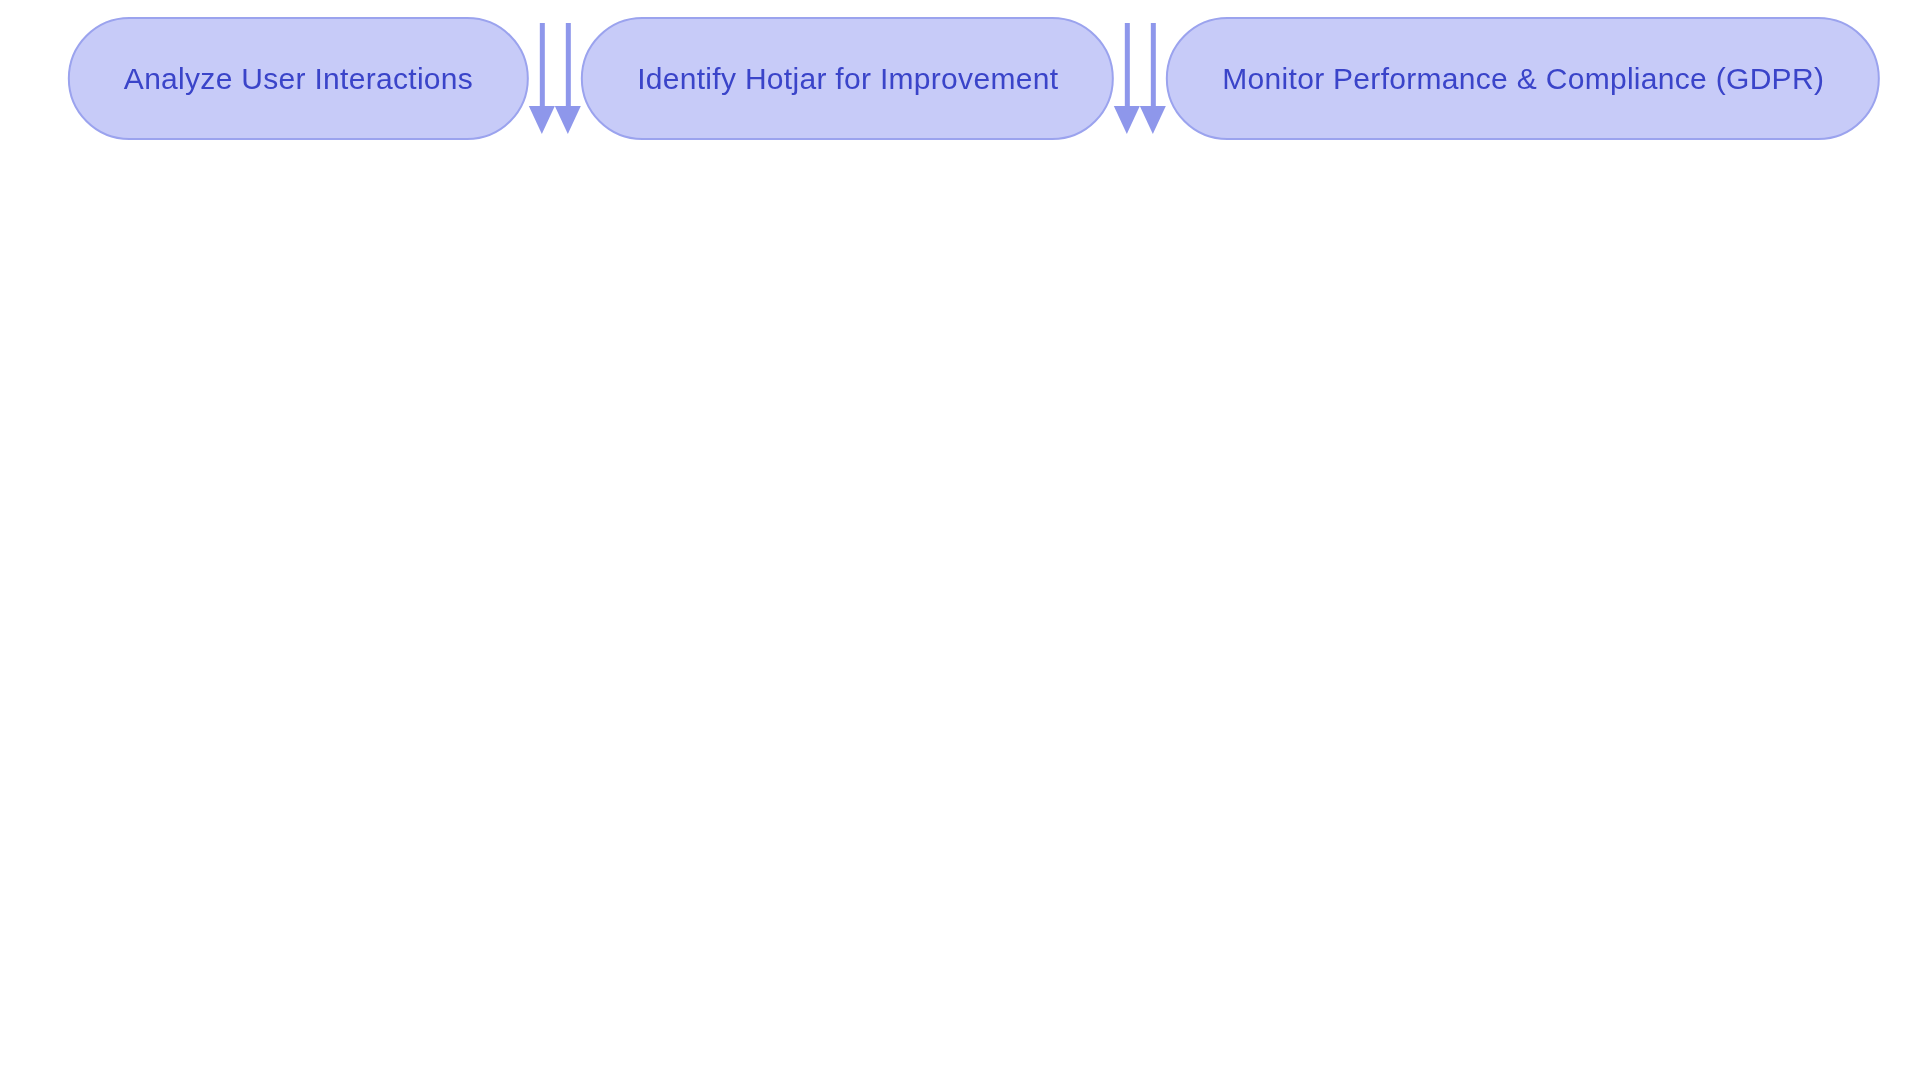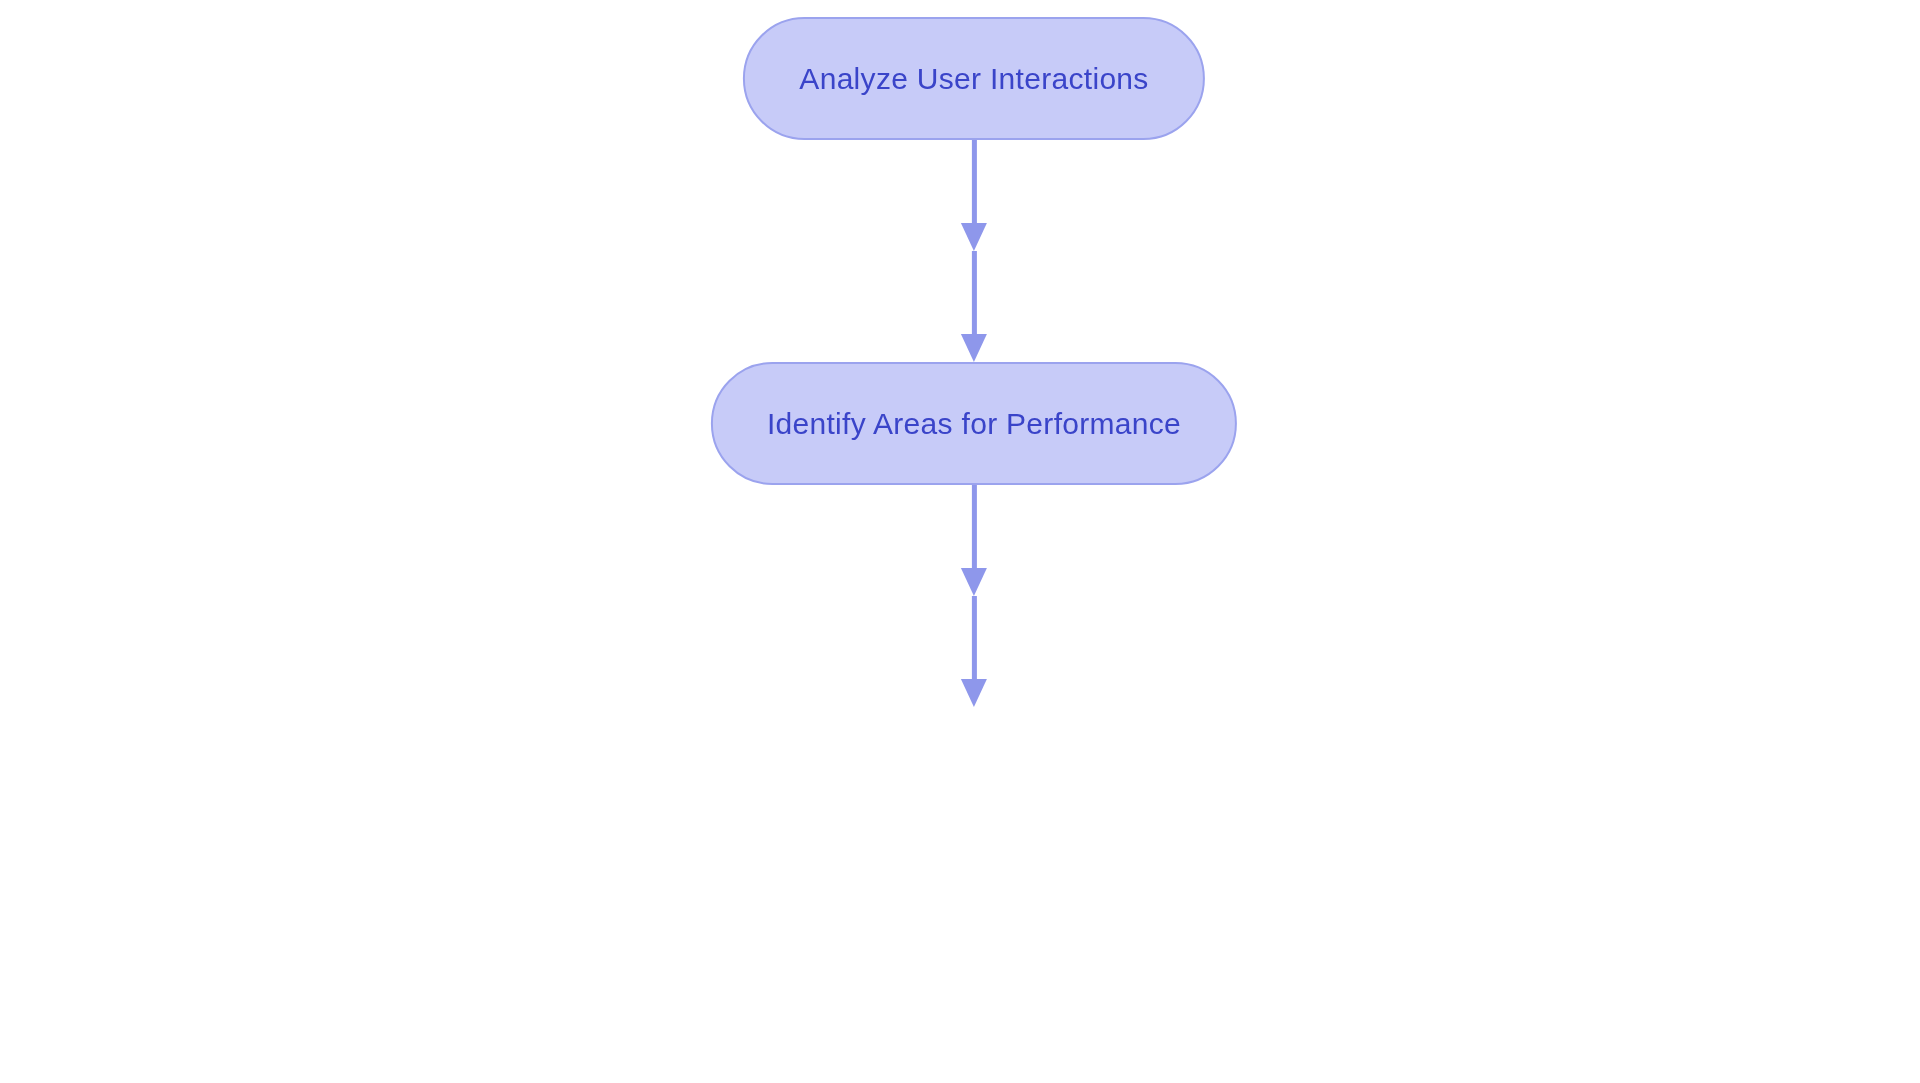--- a/index.html
+++ b/index.html
@@ -17,21 +17,21 @@
   .canvas {
     position: absolute;
     inset: 0;
   }
   .flow {
     position: absolute;
     left: 974px;
     top: 17px;
     transform: translateX(-50%);
     display: flex;
-    flex-direction: column;
+    flex-direction: row;
     align-items: center;
   }
   .node {
     box-sizing: border-box;
     height: 123px;
     border-radius: 62px;
     background: var(--node-fill, #c7cbf8);
     border: 2px solid var(--node-border, #9ba3ee);
     color: var(--node-text, #3a44c9);
     display: flex;
@@ -72,24 +72,27 @@
       </div>
       <div class="connector">
         <div class="line"></div>
         <div class="head"></div>
       </div>
       <div class="connector">
         <div class="line"></div>
         <div class="head"></div>
       </div>
       <div class="node">
-        <span>Identify Areas for Performance</span>
+        <span>Identify Hotjar for Improvement</span>
       </div>
       <div class="connector">
         <div class="line"></div>
         <div class="head"></div>
       </div>
       <div class="connector">
         <div class="line"></div>
         <div class="head"></div>
       </div>
+      <div class="node">
+        <span>Monitor Performance &amp; Compliance (GDPR)</span>
+      </div>
     </div>
 </div>
 
 </body></html>

